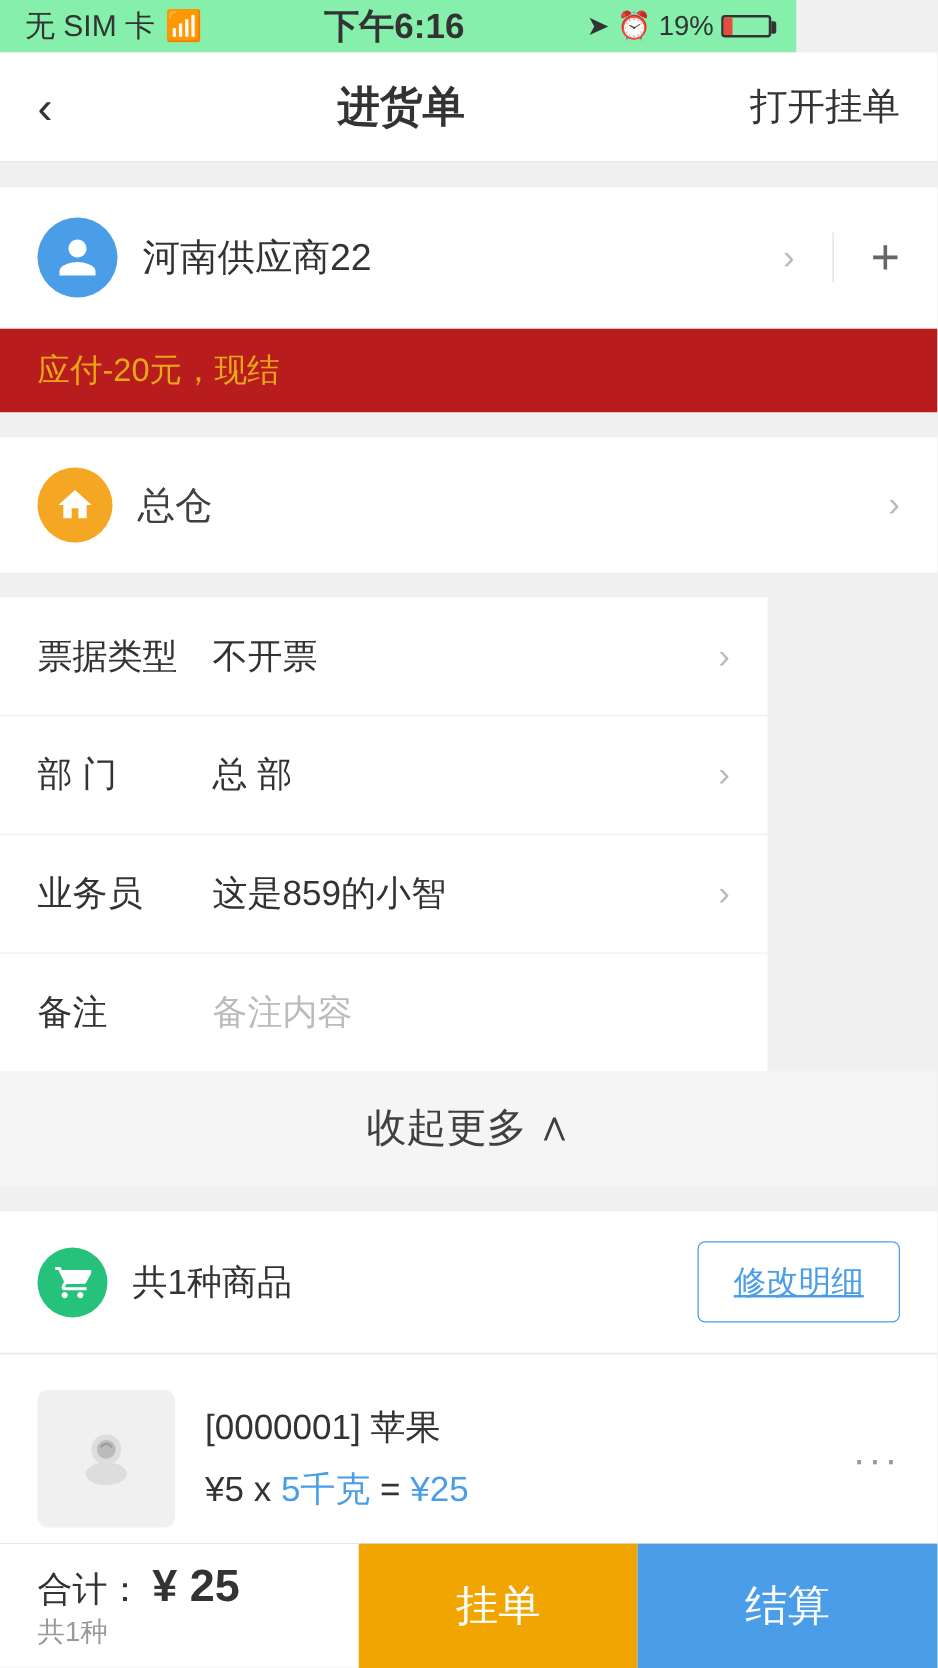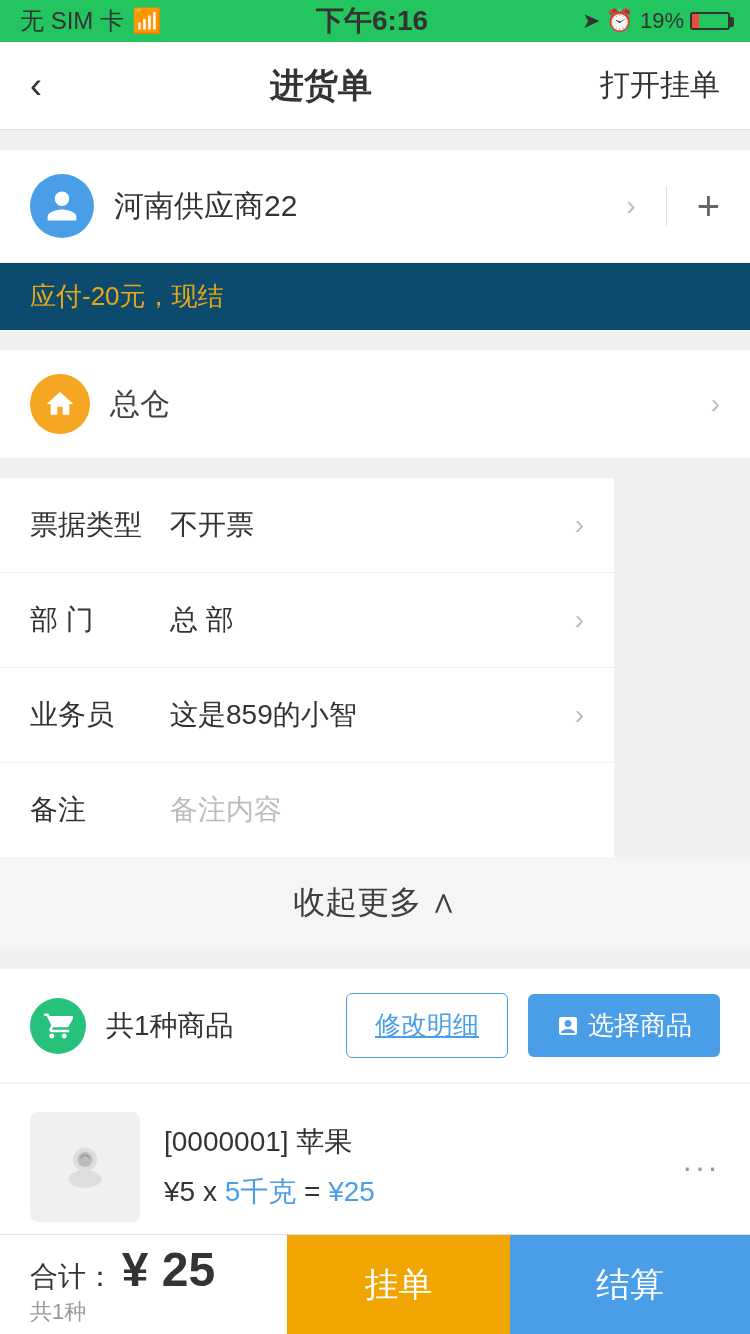--- a/index.html
+++ b/index.html
@@ -8,23 +8,23 @@
       width: 750px;
       min-height: 1334px;
       font-family: -apple-system, "PingFang SC", "Helvetica Neue", Arial, sans-serif;
       background: #f0f0f0;
       font-size: 28px;
       color: #333;
     }
 
     
     .status-bar {
-      width: 750px;
+      width: 637px;
       height: 42px;
-      background: #22c55e;
+      background: #86efac;
       display: flex;
       align-items: center;
       justify-content: space-between;
       padding: 0 20px;
       font-size: 24px;
       color: #333;
     }
     .status-left { display: flex; align-items: center; gap: 8px; }
     .status-center { font-size: 28px; font-weight: 600; }
     .status-right { display: flex; align-items: center; gap: 6px; font-size: 22px; }
@@ -120,21 +120,21 @@
       background: #e0e0e0;
       margin-right: 30px;
     }
     .supplier-add {
       font-size: 40px;
       color: #666;
     }
 
     
     .notice-bar {
-      background: #0c4a6e;
+      background: #b91c1c;
       padding: 16px 30px;
       font-size: 26px;
       color: #e6a817;
     }
 
     
     .warehouse-row {
       display: flex;
       align-items: center;
       padding: 24px 30px;
@@ -288,21 +288,21 @@
     .footer-total {
       flex: 1;
       padding: 0 30px;
     }
     .total-label {
       font-size: 28px;
       color: #333;
       display: inline;
     }
     .total-amount {
-      font-size: 48px;
+      font-size: 36px;
       font-weight: 600;
       color: #333;
     }
     .total-count {
       font-size: 22px;
       color: #999;
       display: block;
     }
     .footer-btn-hold {
       width: 223px;
@@ -410,26 +410,20 @@
 <div class="section-divider"></div>
 
 <div class="product-header">
   <div class="product-icon">
     <svg viewBox="0 0 24 24">
       <path d="M7 18c-1.1 0-2 .9-2 2s.9 2 2 2 2-.9 2-2-.9-2-2-2zM1 2v2h2l3.6 7.59L5.25 14c-.16.28-.25.61-.25.96C5 16.1 5.9 17 7 17h14v-2H7.42c-.14 0-.25-.11-.25-.25l.03-.12.9-1.63H19c.75 0 1.41-.41 1.75-1.03l3.58-6.49A1 1 0 0023.46 4H5.21l-.94-2H1zm16 16c-1.1 0-2 .9-2 2s.9 2 2 2 2-.9 2-2-.9-2-2-2z"></path>
     </svg>
   </div>
   <span class="product-count">共1种商品</span>
   <button class="btn-outline">修改明细</button>
-  <button class="btn-filled">
-    <svg viewBox="0 0 24 24">
-      <path d="M19 3H5c-1.1 0-2 .9-2 2v14c0 1.1.9 2 2 2h14c1.1 0 2-.9 2-2V5c0-1.1-.9-2-2-2zm-7 3c1.93 0 3.5 1.57 3.5 3.5S13.93 13 12 13s-3.5-1.57-3.5-3.5S10.07 6 12 6zm7 13H5v-.23c0-.62.28-1.2.76-1.58C7.47 15.82 9.64 15 12 15s4.53.82 6.24 2.19c.48.38.76.97.76 1.58V19z"></path>
-    </svg>
-    <span>选择商品</span>
-  </button>
 </div>
 
 <div class="product-item">
   <div class="product-thumb">
     <svg viewBox="0 0 80 80">
       <circle cx="40" cy="30" r="16" fill="#ddd"></circle>
       <ellipse cx="40" cy="56" rx="22" ry="12" fill="#ddd"></ellipse>
       <circle cx="40" cy="30" r="10" fill="#bbb"></circle>
       <path d="M34 28 Q40 20 46 28" stroke="#999" stroke-width="2" fill="none"></path>
     </svg>

